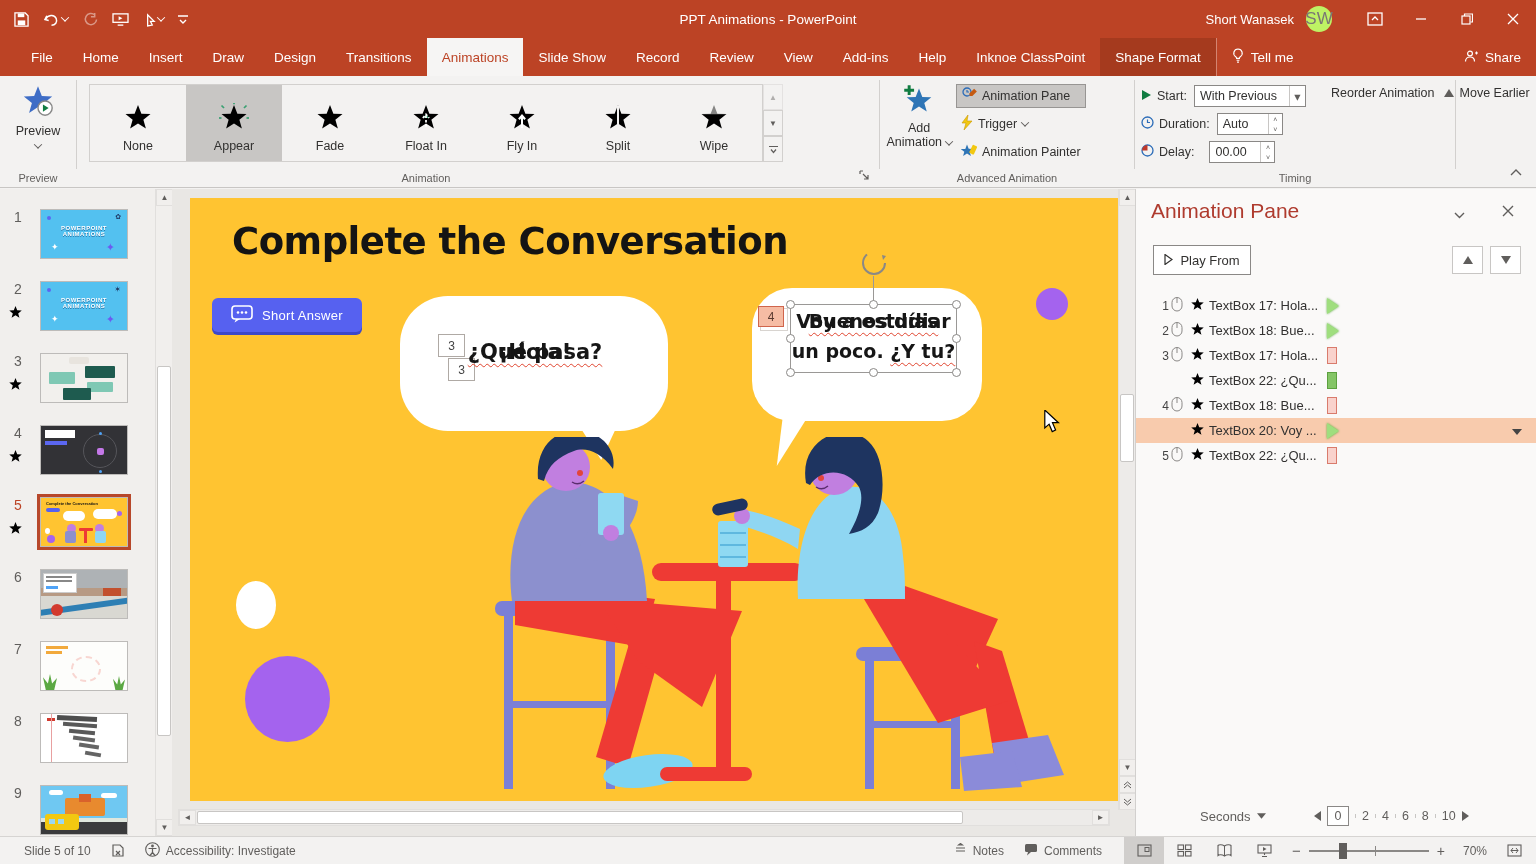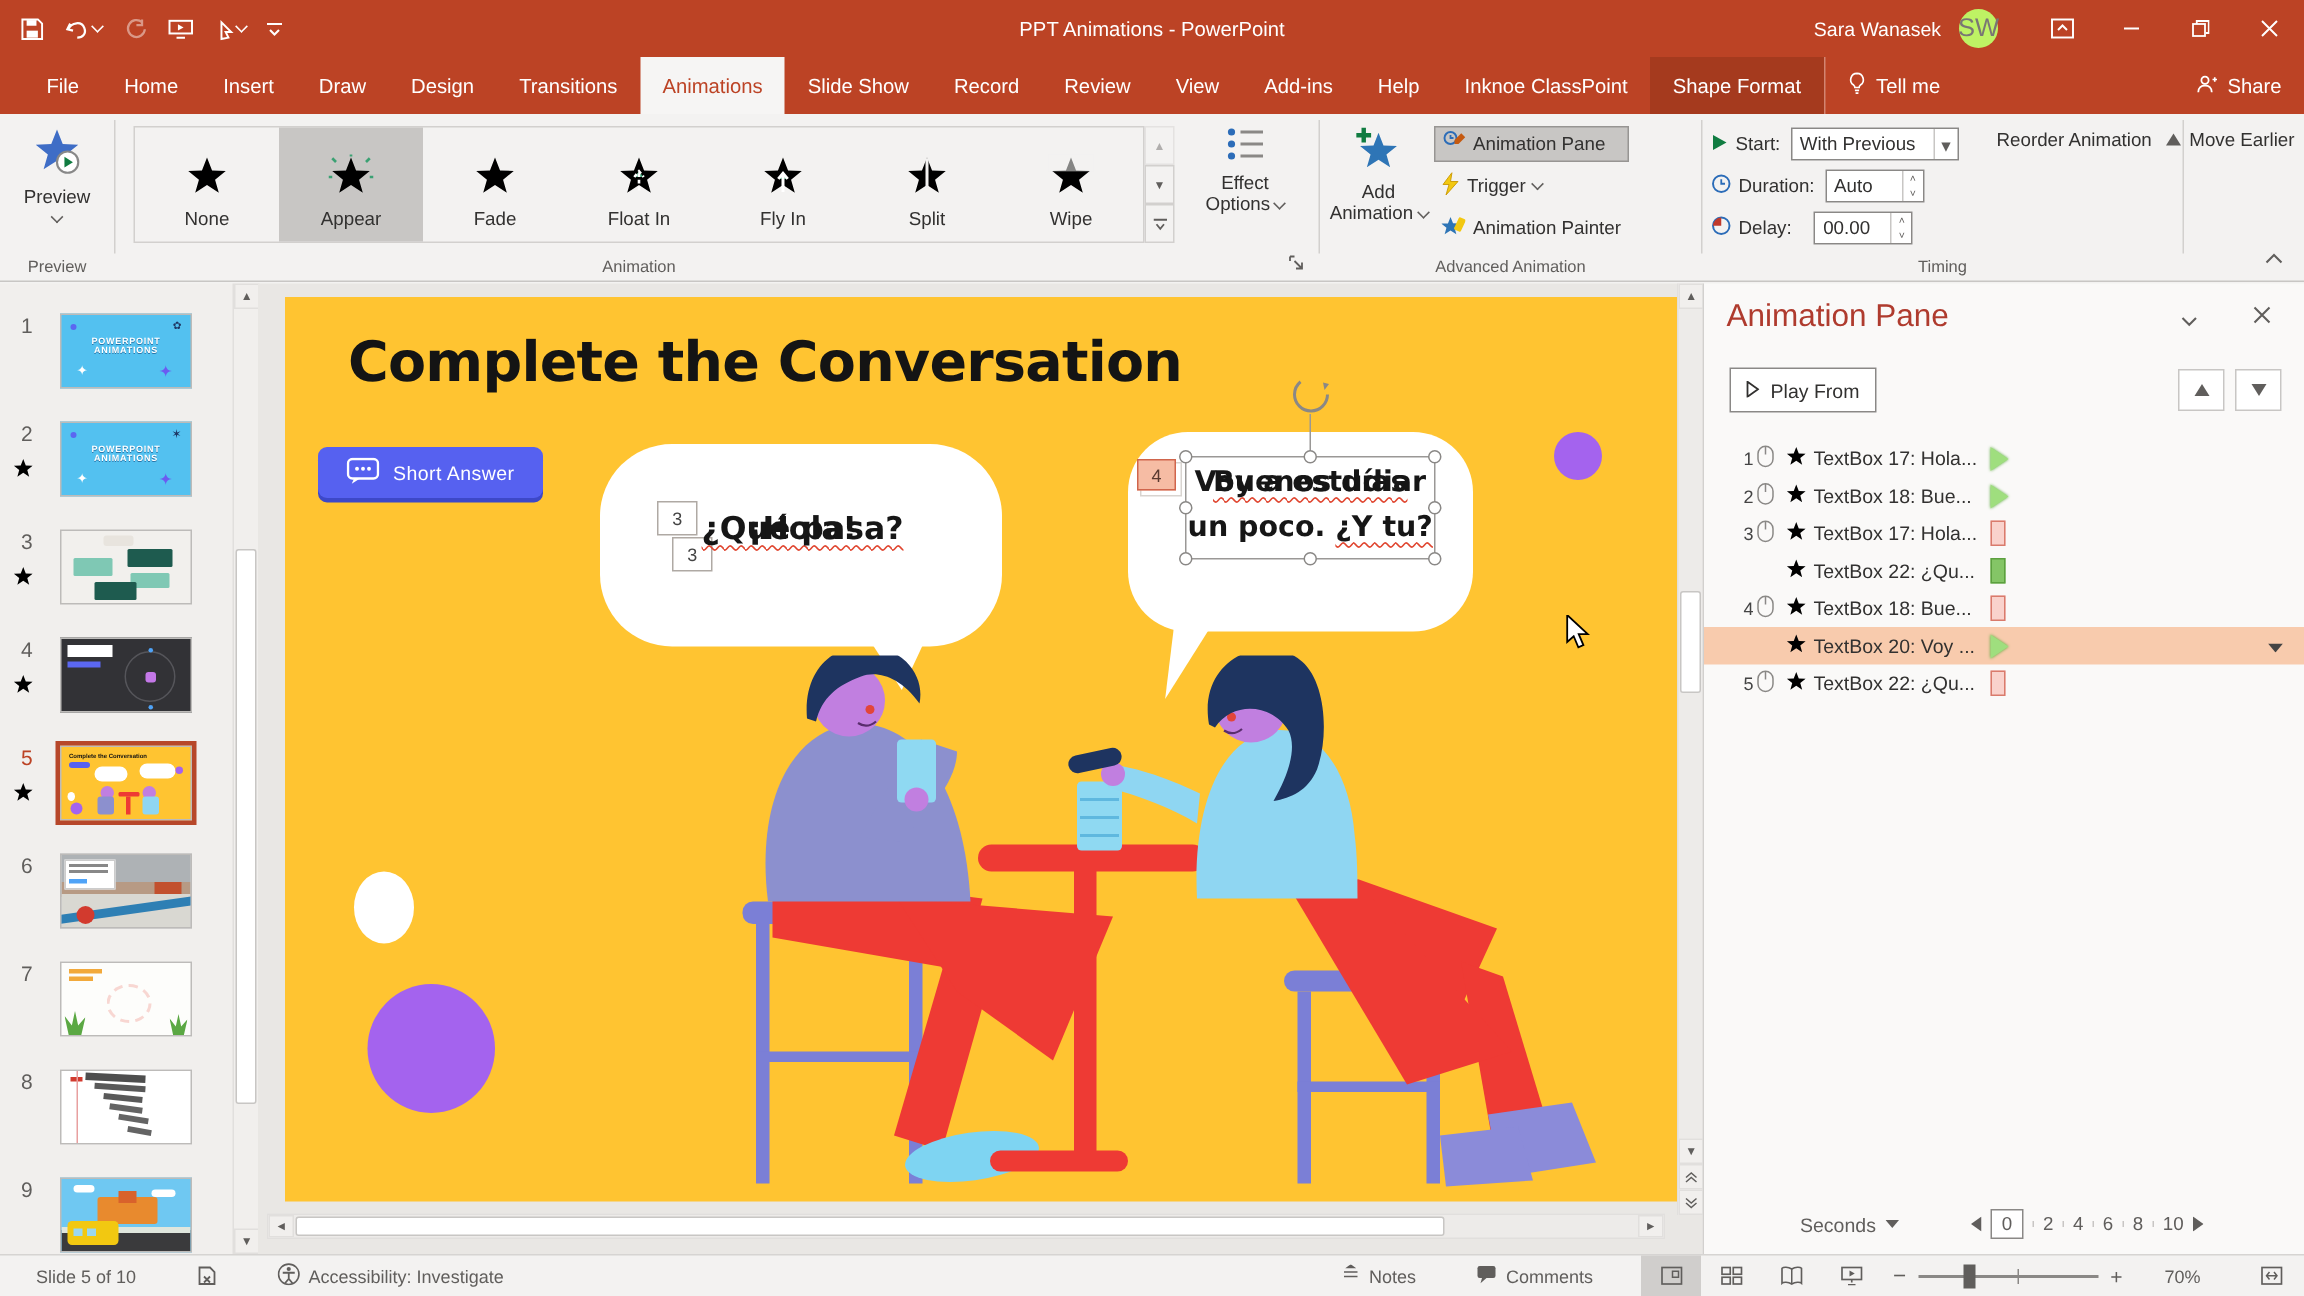--- a/index.html
+++ b/index.html
@@ -128,21 +128,21 @@
   .row-dd { margin-left:auto; margin-right:14px; color:#444; }
   .ap-bottom { position:absolute; left:0; right:0; bottom:6px; height:28px; display:flex; align-items:center; font-size:13px; color:#605E5C; }
   .seconds { margin-left:64px; display:flex; align-items:center; gap:6px; }
   .timeline { position:absolute; left:178px; display:flex; align-items:center; }
   .tl-num { font-size:12.5px; color:#605E5C; }
   .tl-zero { width:22px; height:20px; border:1px solid #8A8886; background:#fff; display:flex; align-items:center; justify-content:center; }
   .tick { width:1px; height:4px; background:#C8C6C4; margin:0 6px; }
 
   
   .statusbar { position:absolute; bottom:0; left:0; right:0; height:28px; background:#F3F2F1; border-top:1px solid #D6D4D2; display:flex; align-items:center; font-size:12px; color:#605E5C; }
-  .sb-item { display:flex; align-items:center; gap:6px; padding:0 20px; height:100%; }
+  .sb-item { display:flex; align-items:center; gap:6px; padding:0 10px; height:100%; }
   .sb-views { display:flex; height:100%; margin-left:12px; }
   .sb-vbtn { width:40px; height:100%; display:flex; align-items:center; justify-content:center; color:#605E5C; }
   .sb-vbtn.active { background:#D0CECC; }
   .zoomslider { display:flex; align-items:center; gap:8px; padding:0 8px; }
   .ztrack { position:relative; width:120px; height:2px; background:#8A8886; }
   .ztick { position:absolute; left:66px; top:-4px; width:1px; height:10px; background:#8A8886; }
   .zthumb { position:absolute; left:30px; top:-7px; width:8px; height:16px; background:#605E5C; }
   svg.defsonly { position:absolute; width:0; height:0; }
 </style>
 </head>
@@ -197,21 +197,21 @@
           <span class="chev"></span>
         </span>
       <span class="qbtn">
           <svg width="10" height="10" viewBox="0 0 10 10">
             <path d="M0 2 h10 M2 6 l3 3 3-3" fill="none" stroke="#fff" stroke-width="1.4"></path>
           </svg>
         </span>
     </div>
     <div class="tb-title">PPT Animations  -  PowerPoint</div>
     <div class="tb-right">
-      <span class="tb-user">Sara Wanasek</span>
+      <span class="tb-user">Short Wanasek</span>
       <span class="avatar">SW</span>
       <span class="winbtn">
           <svg width="16" height="14" viewBox="0 0 16 14">
             <rect x="1" y="1" width="14" height="12" fill="none" stroke="#fff" stroke-width="1.3"></rect>
             <path d="M5 8 l3-3 3 3" fill="none" stroke="#fff" stroke-width="1.3"></path>
           </svg>
         </span>
       <span class="winbtn">
           <svg width="12" height="12" viewBox="0 0 12 12">
             <line x1="1" y1="6" x2="11" y2="6" stroke="#fff" stroke-width="1.3"></line>
@@ -366,36 +366,20 @@
         </div>
       </div>
       <div class="gscroll">
         <div class="sb dim">▲</div>
         <div class="sb">▼</div>
         <div class="sb">
             <svg width="9" height="9" viewBox="0 0 9 9">
               <path d="M0 1.5 h9 M2 4.5 l2.5 3 2.5-3" fill="none" stroke="#605E5C" stroke-width="1.2"></path>
             </svg>
           </div>
-      </div>
-      <div class="effopt">
-        <span><svg width="26" height="24" viewBox="0 0 26 24">
-              <g fill="#2B6CB8">
-                <circle cx="4" cy="4" r="2.4"></circle>
-                <circle cx="4" cy="12" r="2.4"></circle>
-                <circle cx="4" cy="20" r="2.4"></circle>
-              </g>
-              <g stroke="#8A8886" stroke-width="2">
-                <line x1="10" y1="4" x2="25" y2="4"></line>
-                <line x1="10" y1="12" x2="25" y2="12"></line>
-                <line x1="10" y1="20" x2="25" y2="20"></line>
-              </g>
-            </svg></span>
-        <div style="margin-top:4px"><span>Effect</span></div>
-        <div><span>Options</span> <span class="chev" style="color:#605E5C"></span></div>
       </div>
       <div class="glabel" style="width:674px; left:12px; right:auto;">Animation</div>
       <div class="launcher"><svg width="10" height="10" viewBox="0 0 10 10">
             <path d="M1 1 v3 M1 1 h3 M4 4 L9 9 M9 5 v4 h-4" fill="none" stroke="#605E5C" stroke-width="1.2"></path>
           </svg></div>
     </div>
     <div class="vsep"></div>
 
     <div class="rgroup g-adv">
       <div class="addanim">

